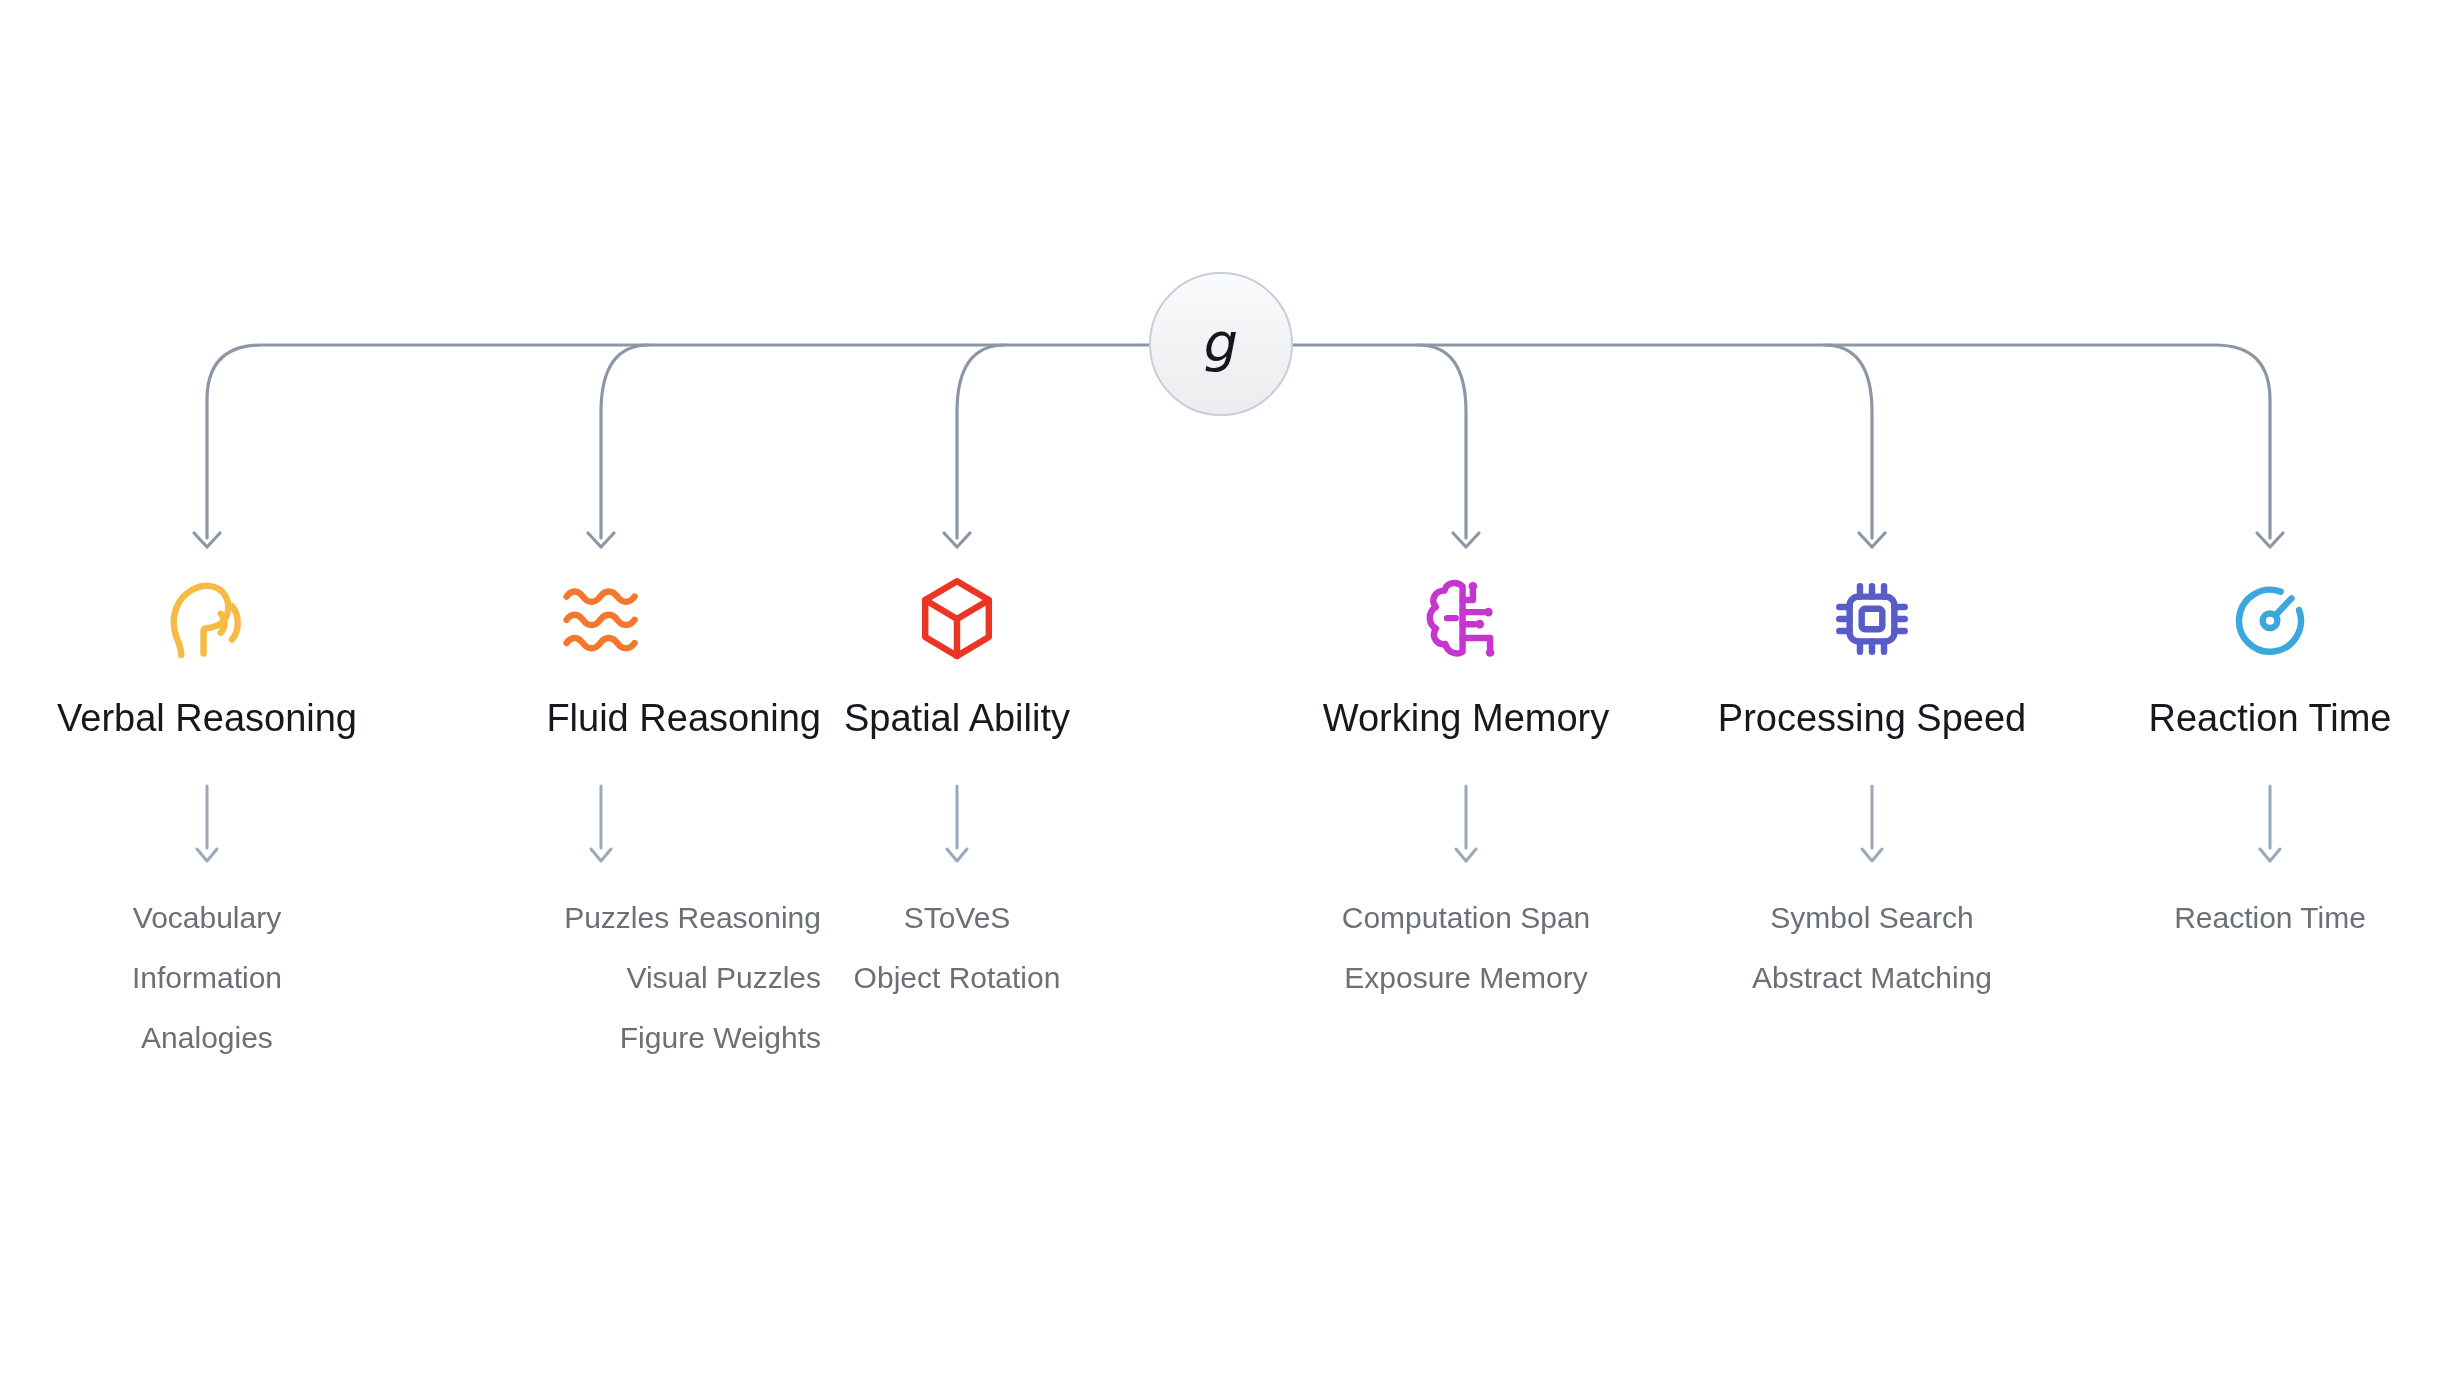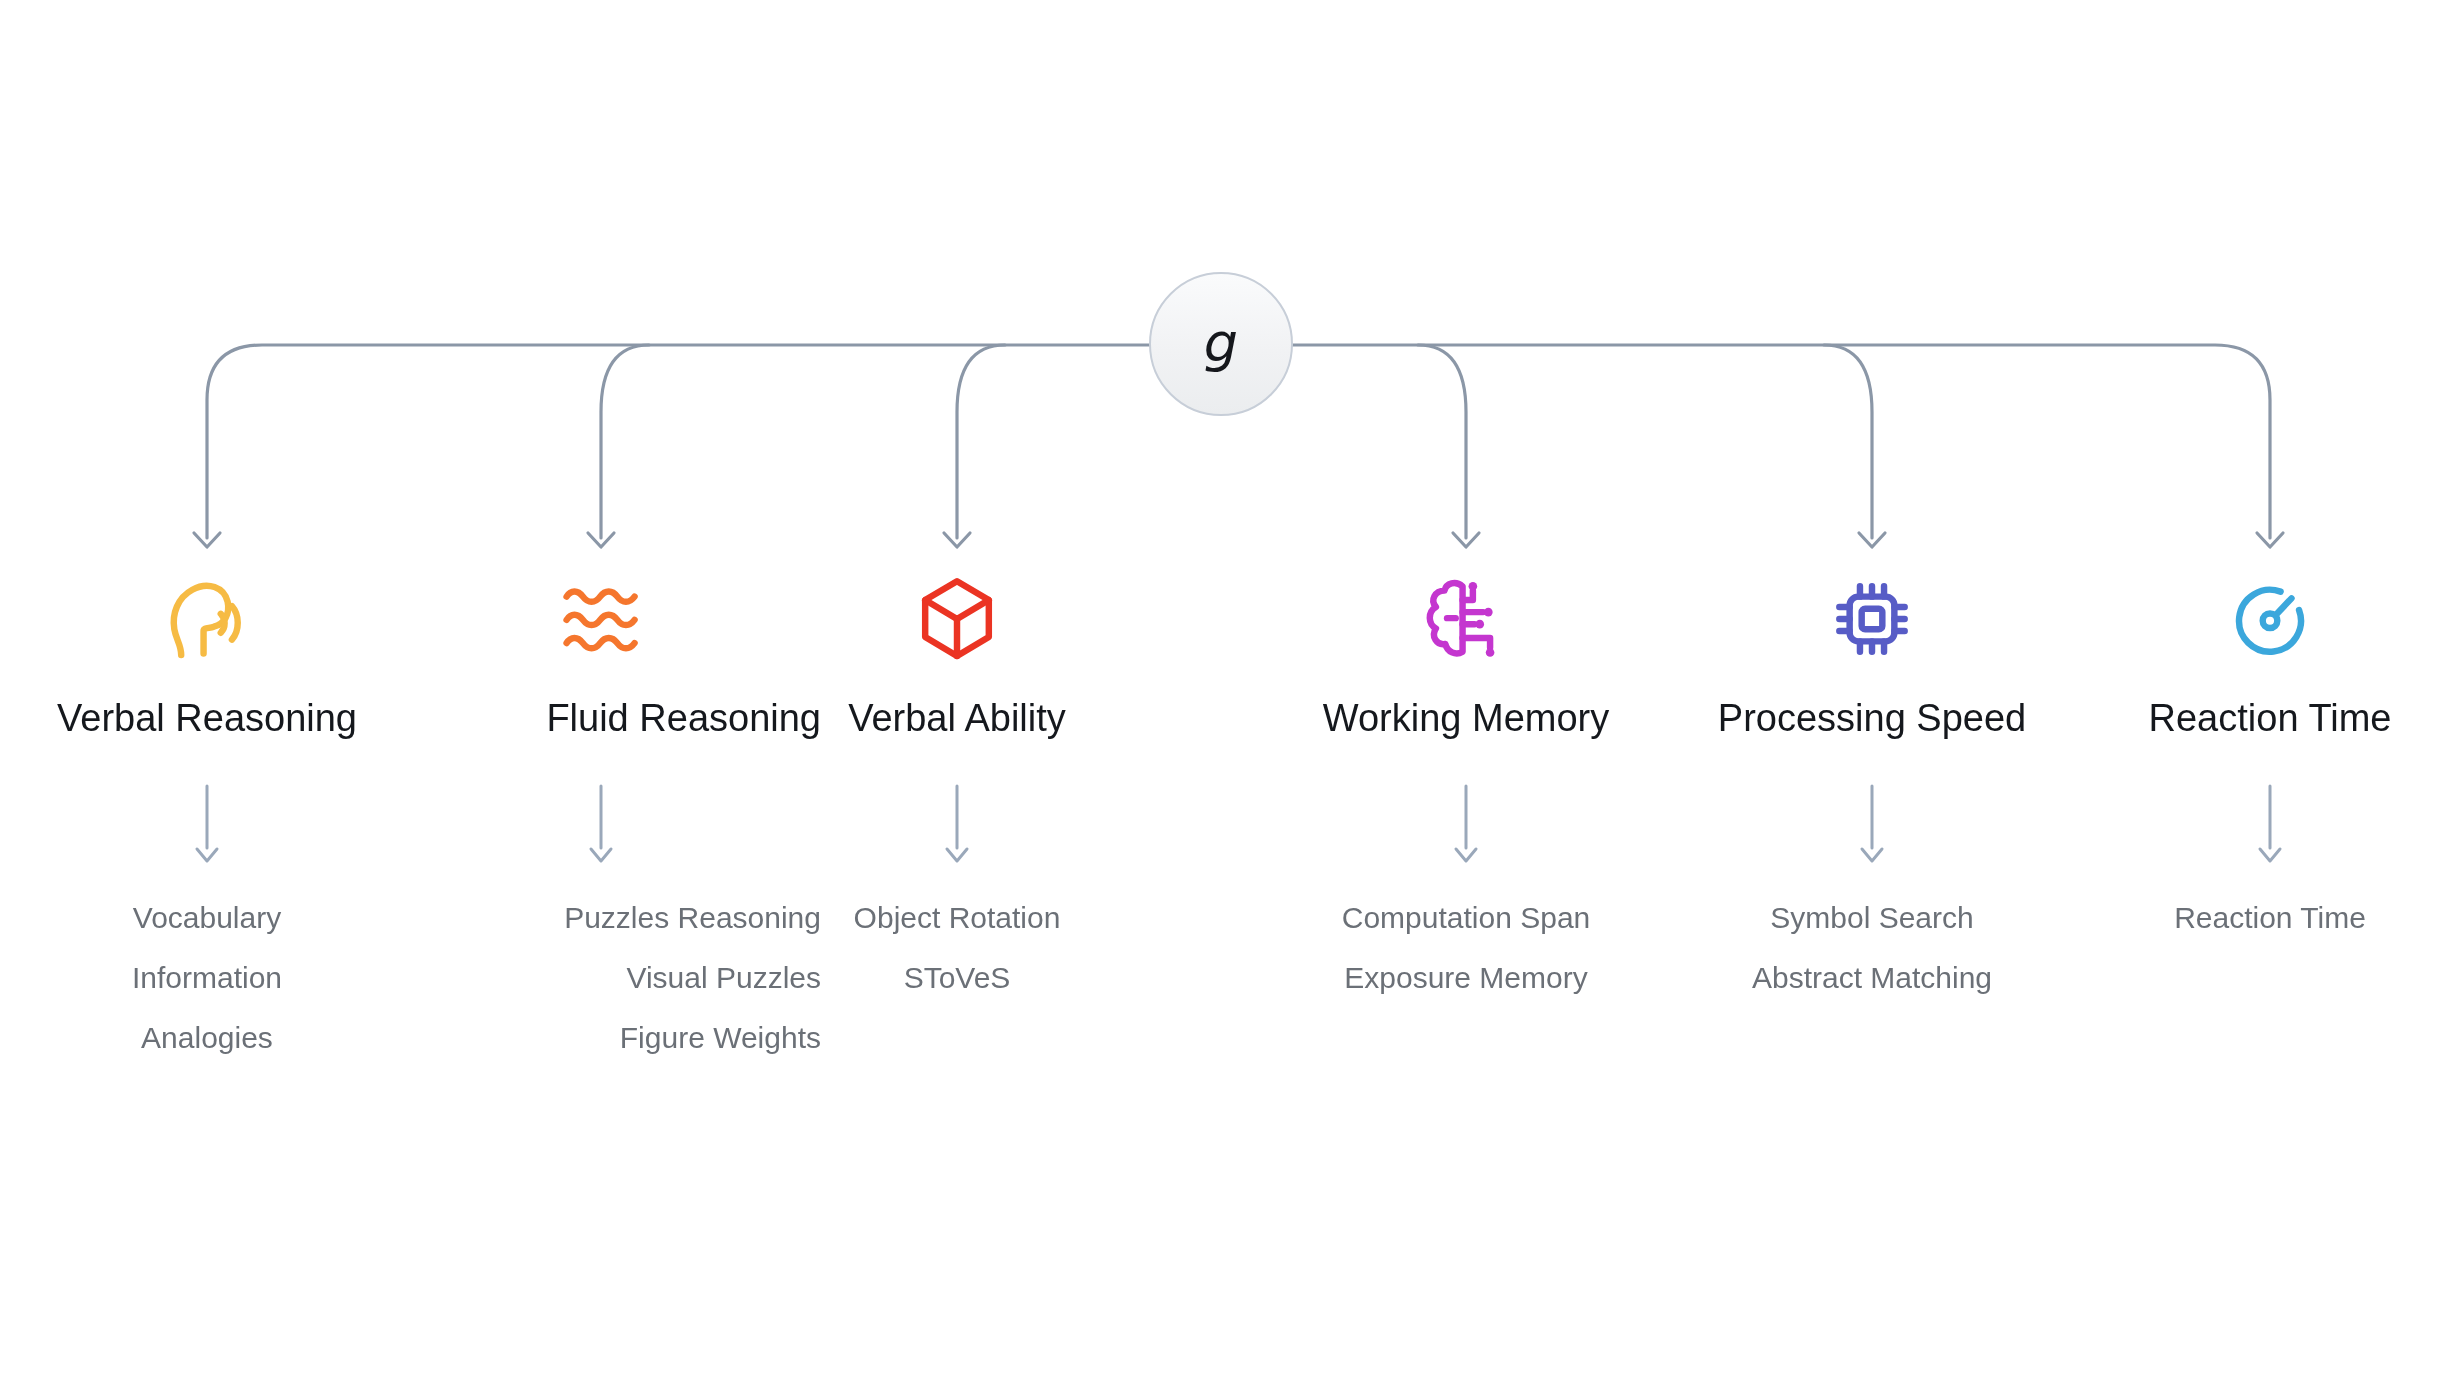--- a/index.html
+++ b/index.html
@@ -128,24 +128,24 @@
       <div class="col" style="left: 737px;">
         <div class="icon">
           <svg viewBox="0 0 100 100" style="color:#EB3423">
             <g fill="none" stroke="currentColor" stroke-width="7.5" stroke-linecap="round" stroke-linejoin="round">
               <path d="M50,6 L87,28 L87,71 L50,93 L13,71 L13,28 Z"></path>
      <path d="M13,28 L50,50 L87,28"></path>
      <path d="M50,50 L50,93"></path>
             </g>
           </svg>
         </div>
-        <div class="label">Verbal Ability</div>
-        <ul class="subs">
+        <div class="label">Spatial Ability</div>
+        <ul class="subs">
+          <li>SToVeS</li>
           <li>Object Rotation</li>
-          <li>SToVeS</li>
         </ul>
       </div>
       <div class="col" style="left: 1246px;">
         <div class="icon">
           <svg viewBox="0 0 100 100" style="color:#C436CF">
             <g fill="none" stroke="currentColor" stroke-width="7.5" stroke-linecap="round" stroke-linejoin="round">
               <path d="M46,88 C38,93 28,88 26,79 C16,81 9,70 15,61 C6,56 5,42 15,36 C8,28 14,17 25,17 C27,8 38,5 46,12 L46,88 Z"></path>
      <path d="M28,49 L38,49"></path>
      <path d="M46,28 L58,28 L58,17"></path>
               <circle cx="58" cy="12" r="5" fill="currentColor" stroke="none"></circle>

